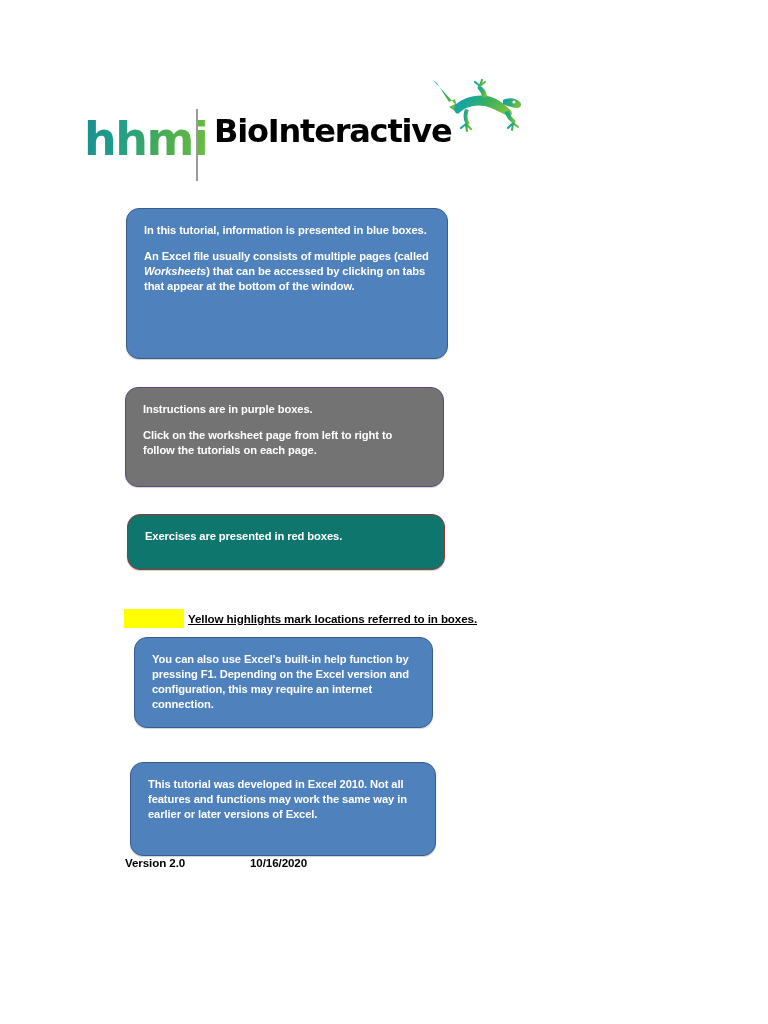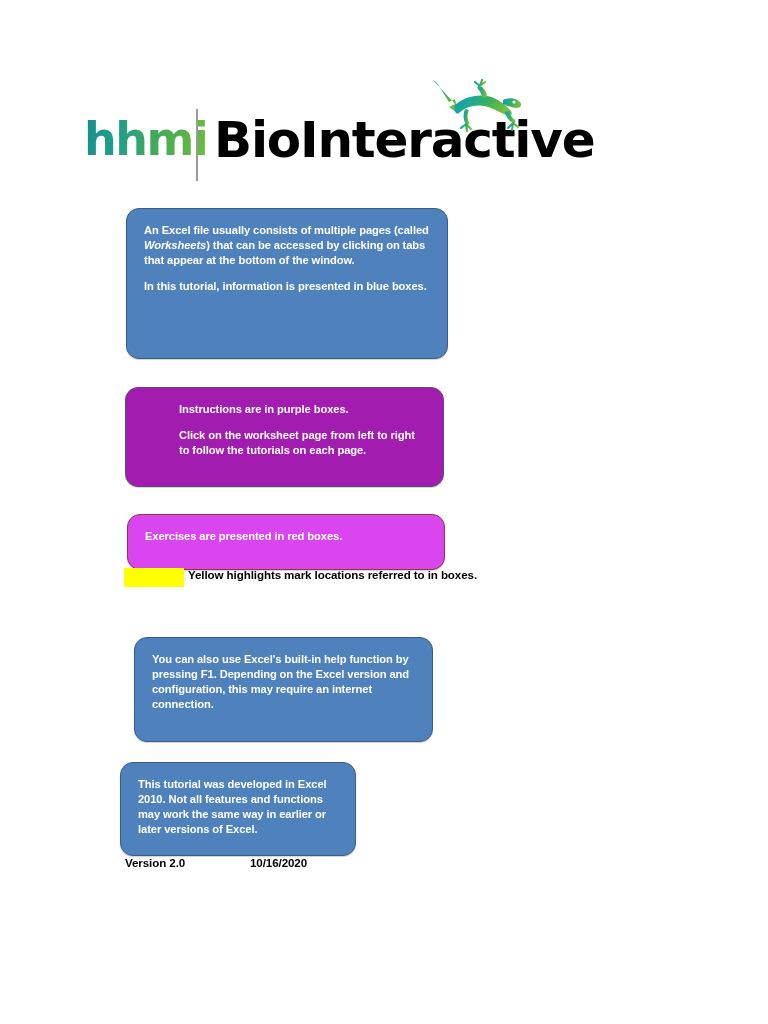--- a/index.html
+++ b/index.html
@@ -51,21 +51,21 @@
     left: 116px;
     top: 31px;
     width: 2px;
     height: 72px;
     background: #9a9a9a;
   }
   .logo-bio {
     position: absolute;
     left: 134px;
     top: 37px;
-    font-size: 50px;
+    font-size: 32px;
     font-weight: bold;
     letter-spacing: -1.2px;
     line-height: 1;
     color: #000000;
     font-family: "DejaVu Sans", "Liberation Sans", sans-serif;
   }
   .logo-gecko {
     position: absolute;
     left: 345px;
     top: -4px;
@@ -97,44 +97,45 @@
   .callout em {
     font-style: italic;
   }
 
   .cal-blue {
     background: #4F81BD;
     border: 1.5px solid #385D8A;
     box-shadow: 0 1px 1px rgba(0,0,0,0.18);
   }
   .cal-purple {
-    background: #a21caf;
+    background: #737373;
     border: 1.5px solid #5F497A;
     box-shadow: 0 1px 1px rgba(0,0,0,0.18);
-    padding-left: 36px;
   }
   .cal-red {
-    background: #d946ef;
+    background: #0f766e;
     border: 1.5px solid #943735;
     box-shadow: 0 1px 1px rgba(0,0,0,0.18);
   }
 
   #box-intro      { left: 126px; top: 208px; width: 322px; height: 151px; }
   #box-instr      { left: 125px; top: 387px; width: 319px; height: 100px; }
   #box-exercise   { left: 127px; top: 514px; width: 318px; height: 56px; }
-  #box-help       { left: 134px; top: 637px; width: 299px; height: 105px; }
-  #box-version    { left: 120px; top: 762px; width: 236px; height: 94px; }
+  #box-help       { left: 134px; top: 637px; width: 299px; height: 91px; }
+  #box-version    { left: 130px; top: 762px; width: 306px; height: 94px; }
 
   
   .highlight-row {
     position: absolute;
     left: 124px;
-    top: 568px;
+    top: 608px;
     height: 20px;
     display: flex;
+    align-items: center;
+    text-decoration: underline;
   }
   .highlight-swatch {
     width: 60px;
     height: 19px;
     background: #FFFF00;
   }
   .highlight-text {
     margin-left: 4px;
     font-size: 11.6px;
     font-weight: bold;
@@ -200,22 +201,22 @@
 
         <path d="M80,38 C81,43 84,47 88,49 C90,50 91,48 90,46
                  C87,44 85,41 84,37 Z"></path>
         <path d="M88,49 L93,53 M88,49 L87,56 M88,49 L83,54" stroke="url(#geckoGrad)" stroke-width="2" fill="none" stroke-linecap="round"></path>
       </g>
     </svg>
   </div>
 
   <div class="callout cal-blue" id="box-intro">
     <div class="body">
+      <p>In this tutorial, information is presented in blue boxes.</p>
       <p><span>An Excel file usually consists of multiple pages (called </span><em>Worksheets</em><span>) that can be accessed by clicking on tabs that appear at the bottom of the window.</span></p>
-      <p>In this tutorial, information is presented in blue boxes.</p>
     </div>
   </div>
 
   <div class="callout cal-purple" id="box-instr">
     <div class="body">
       <p>Instructions are in purple boxes.</p>
       <p>Click on the worksheet page from left to right to follow the tutorials on each page.</p>
     </div>
   </div>
 

